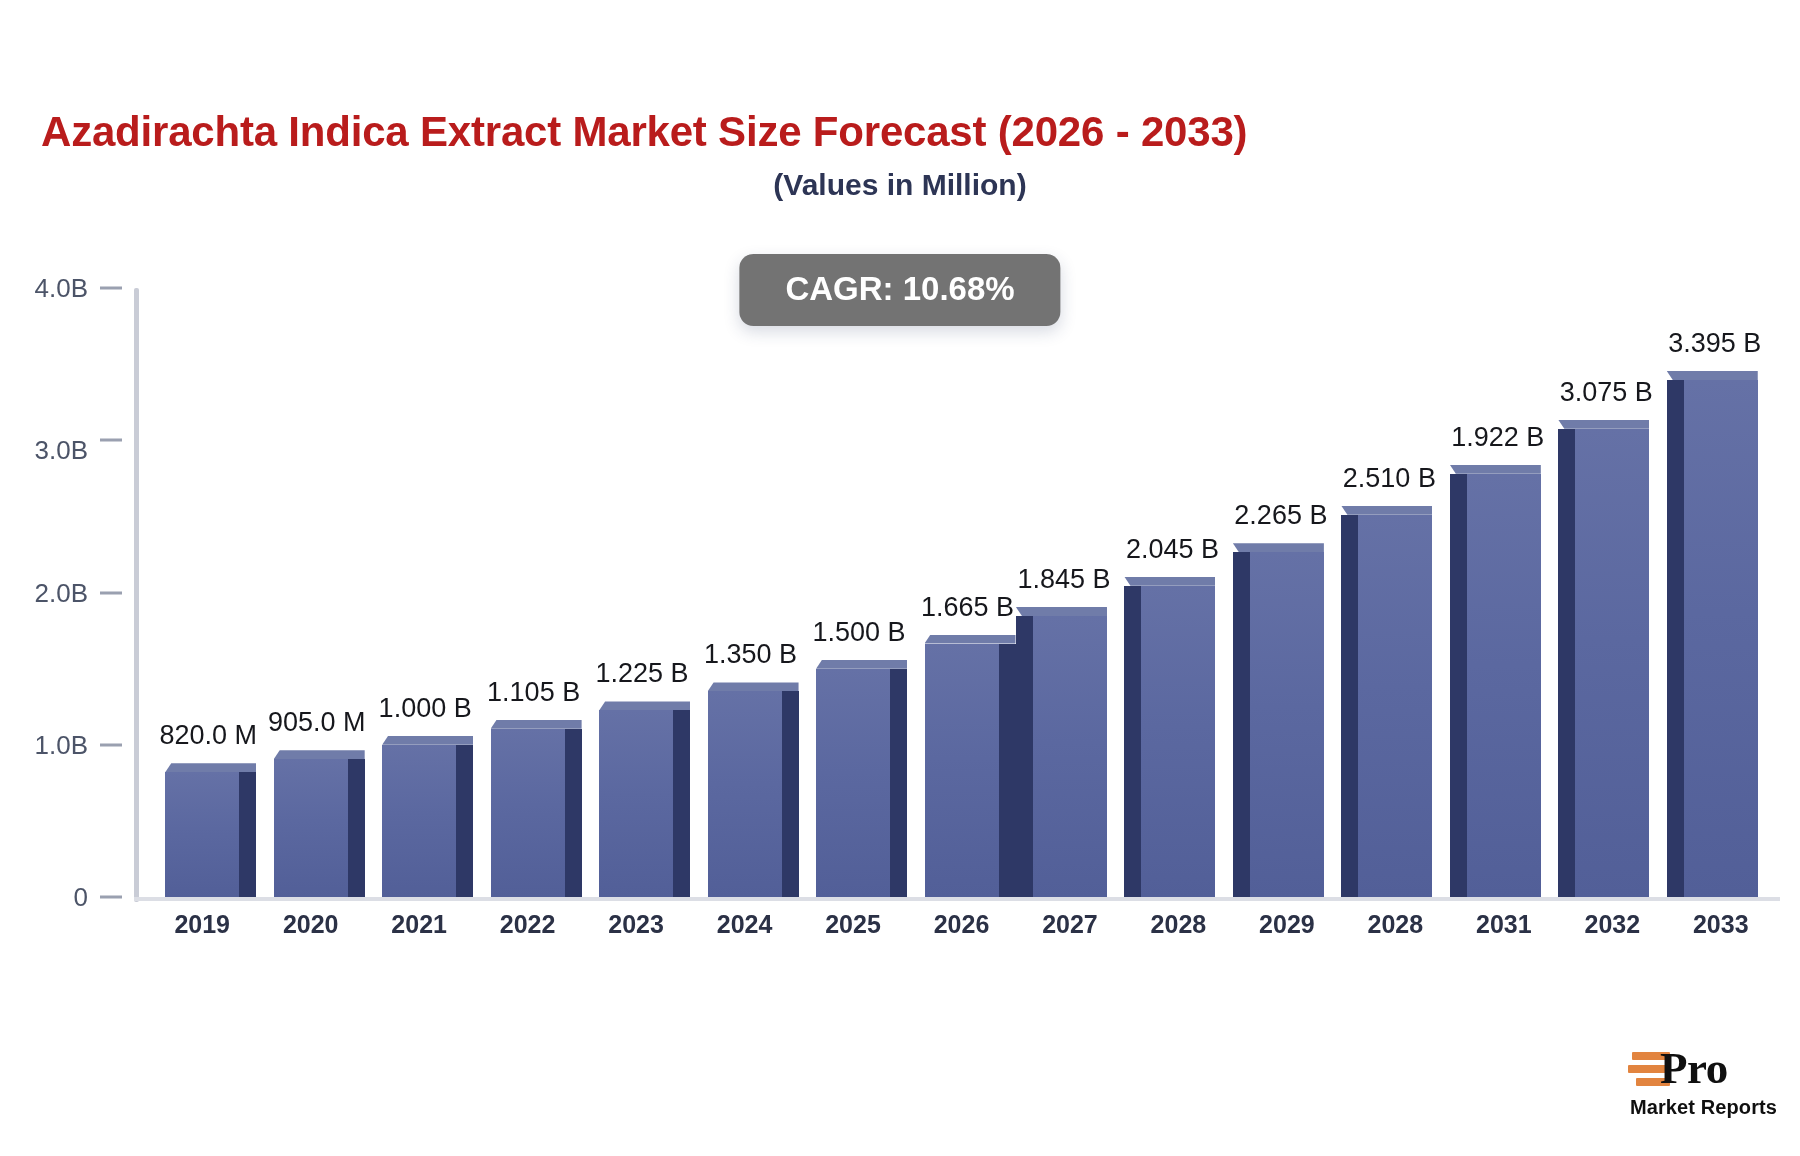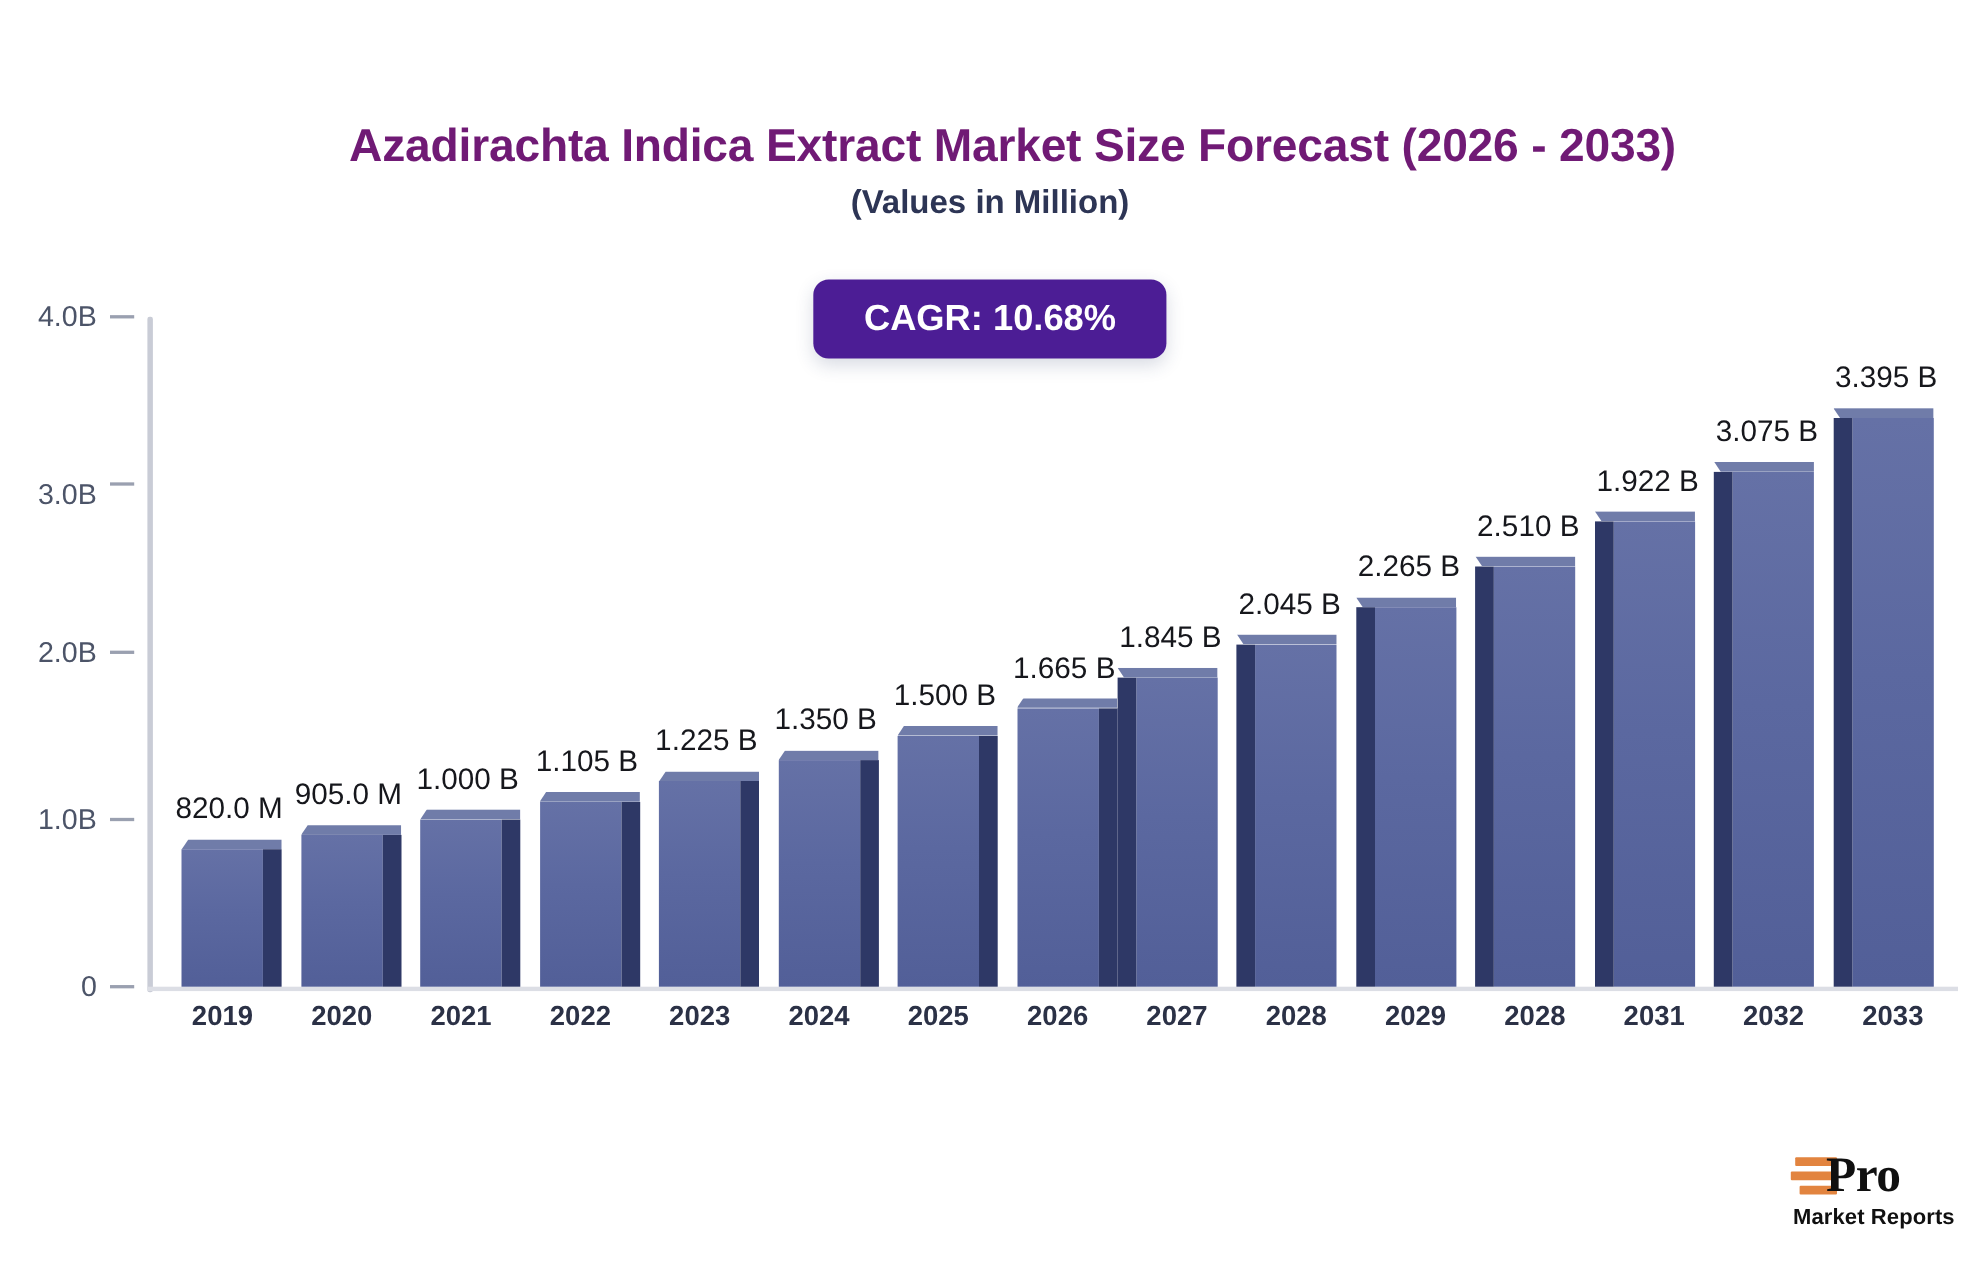--- a/index.html
+++ b/index.html
@@ -14,42 +14,41 @@
     overflow: hidden;
   }
   .page {
     position: absolute; inset: 0;
     background: #ffffff;
   }
   
   .title {
     position: absolute;
     top: 108px; left: 0; right: 0;
-    text-align: center;
     font-size: 42px;
     font-weight: 700;
-    color: #701a75;
+    color: #b91c1c;
     letter-spacing: -0.2px;
     white-space: nowrap;
     padding-left: 41px;
   }
   .subtitle {
     position: absolute;
     top: 168px; left: 0; right: 0;
     text-align: center;
     font-size: 30px;
     font-weight: 700;
     color: #2d3555;
   }
   .cagr-badge {
     position: absolute;
     top: 254px;
     left: 50%;
     transform: translateX(-50%);
-    background: #4c1d95;
+    background: #737373;
     color: #ffffff;
     font-size: 33px;
     font-weight: 600;
     padding: 16px 46px 18px 46px;
     border-radius: 14px;
     box-shadow: 0 6px 16px rgba(40,55,100,0.18);
     white-space: nowrap;
   }
   
   .plot {

